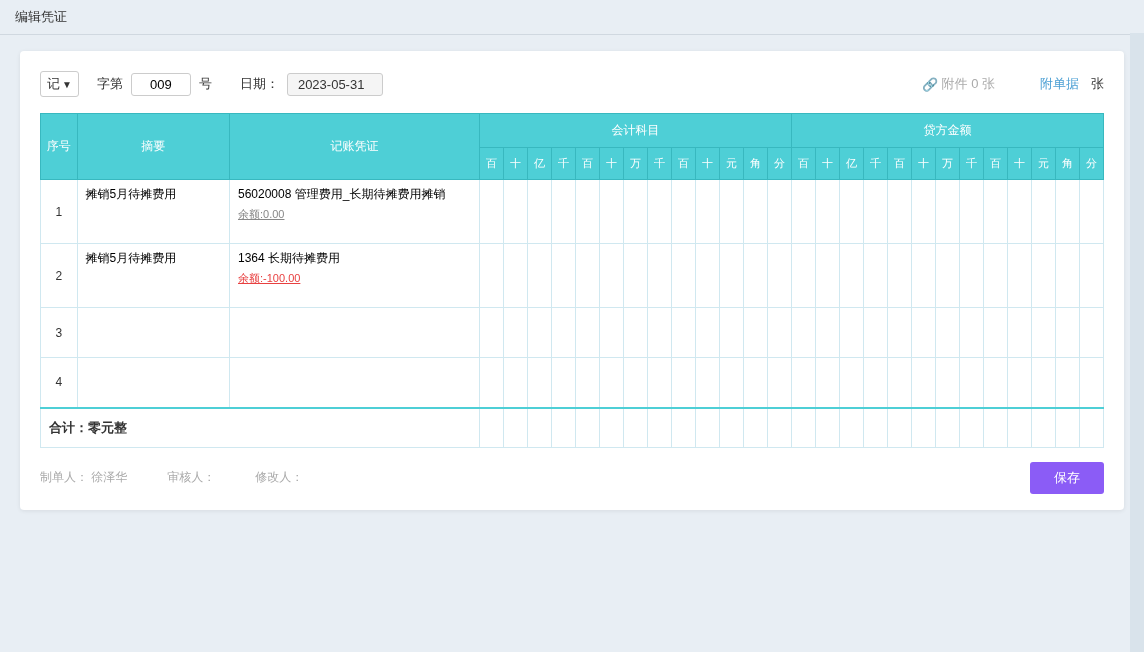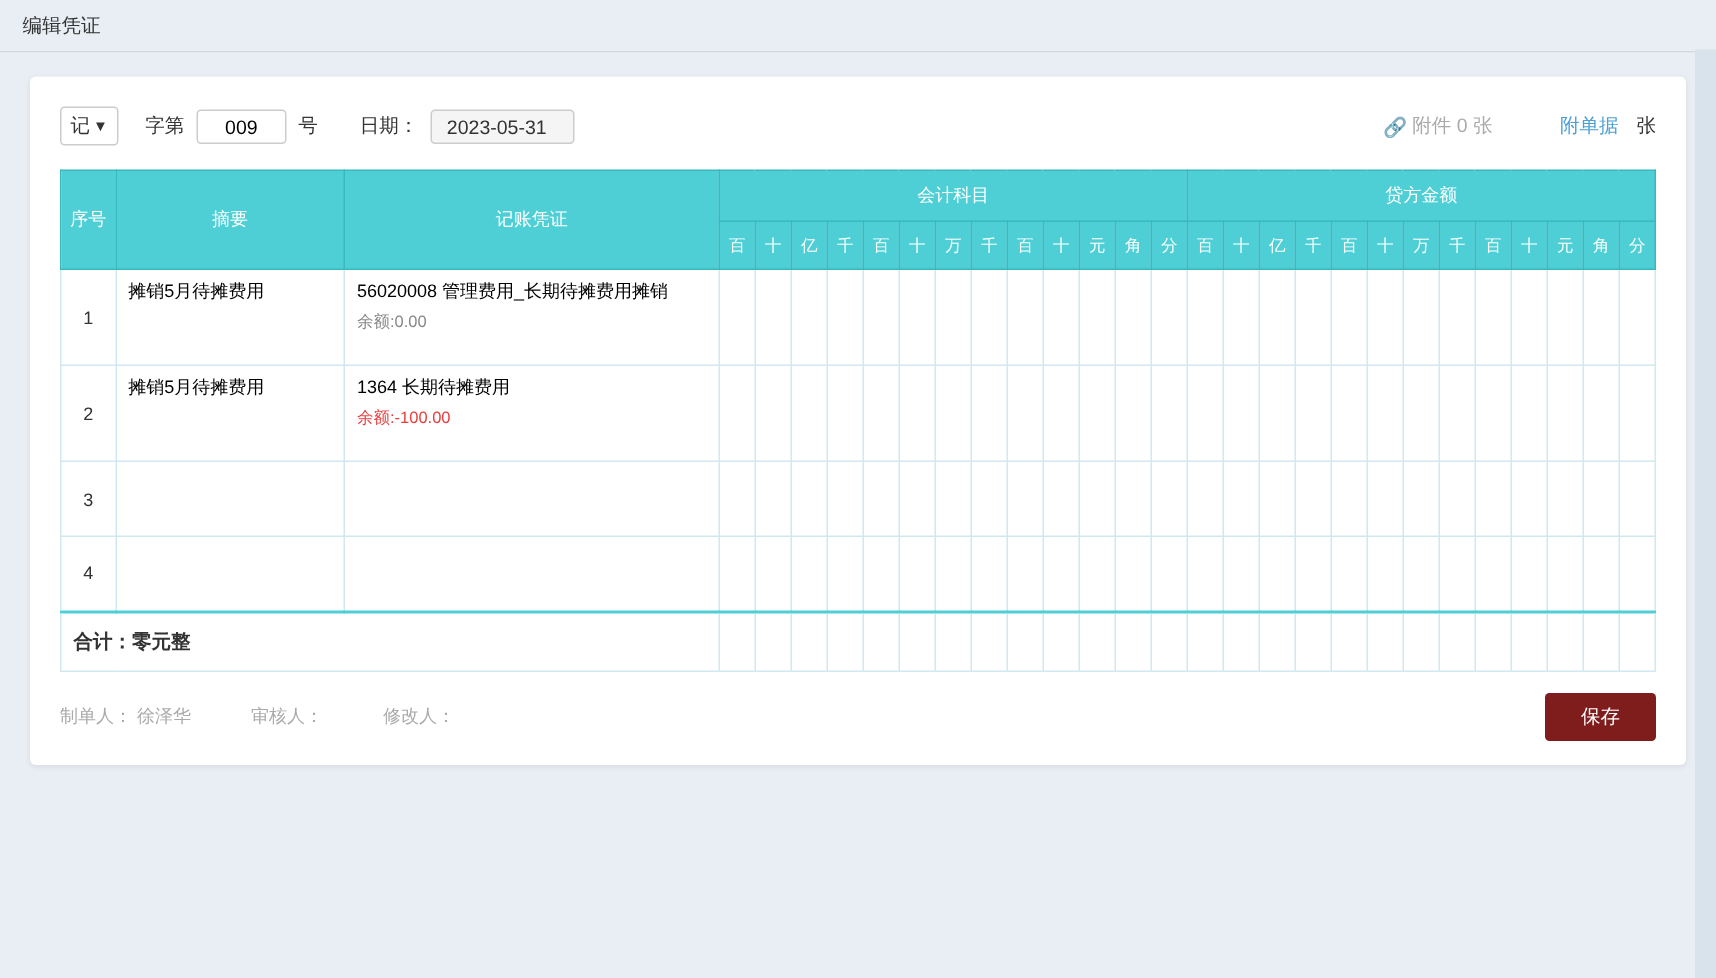--- a/index.html
+++ b/index.html
@@ -149,20 +149,21 @@
     }
     .voucher-table .col-account {
       width: 290px;
       padding: 6px 8px;
       vertical-align: top;
     }
     .sub-text {
       color: #888;
       font-size: 11px;
       margin-top: 4px;
+      text-decoration: underline;
     }
     .sub-text.red {
       color: #e84040;
     }
     .total-row {
       border-top: 2px solid #4ecfd6;
     }
     .total-row td {
       padding: 10px 8px;
       font-size: 13px;
@@ -171,21 +172,21 @@
     .footer-row {
       display: flex;
       align-items: center;
       margin-top: 14px;
       gap: 40px;
       color: #aaa;
       font-size: 12px;
     }
     .save-btn {
       margin-left: auto;
-      background: #7f1d1d;
+      background: #8b5cf6;
       color: #fff;
       border: none;
       border-radius: 3px;
       padding: 7px 24px;
       font-size: 13px;
       cursor: pointer;
     }
     .scrollbar-placeholder {
       position: absolute;
       right: 0;

